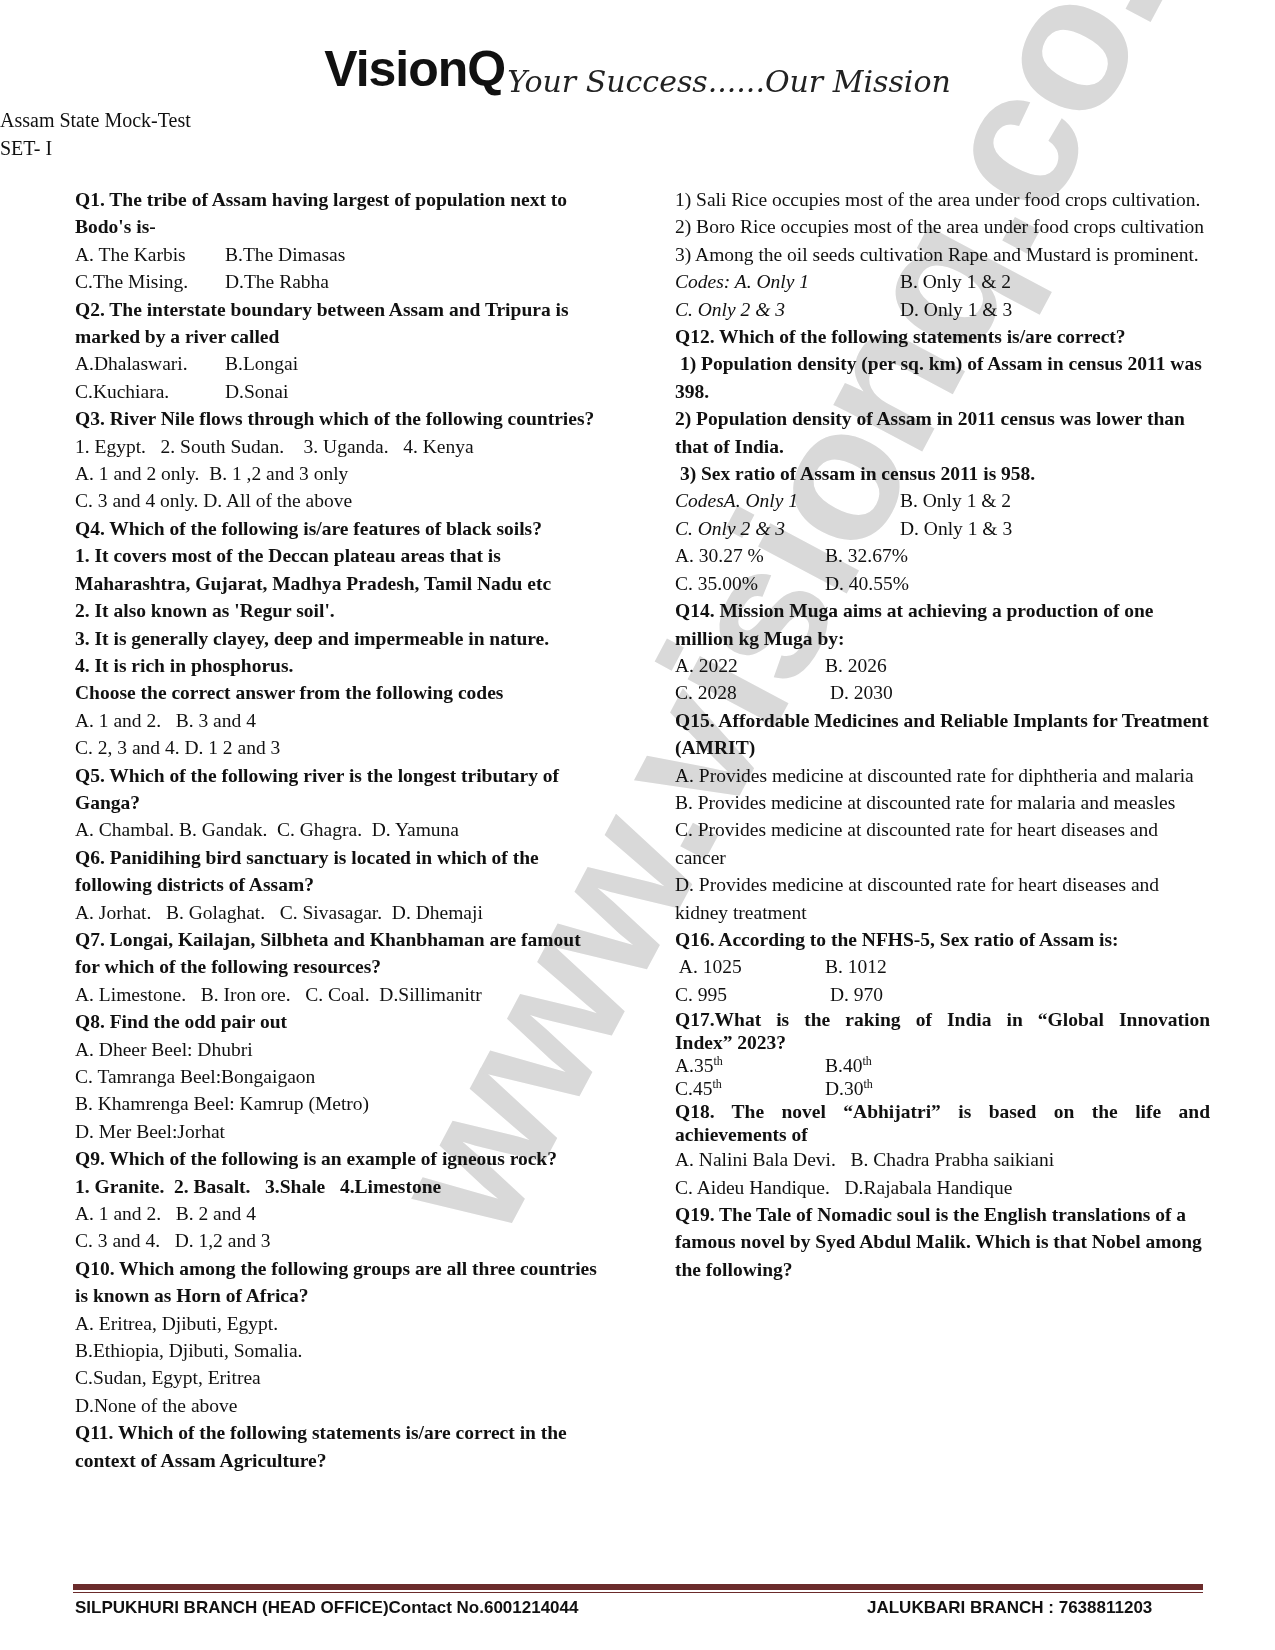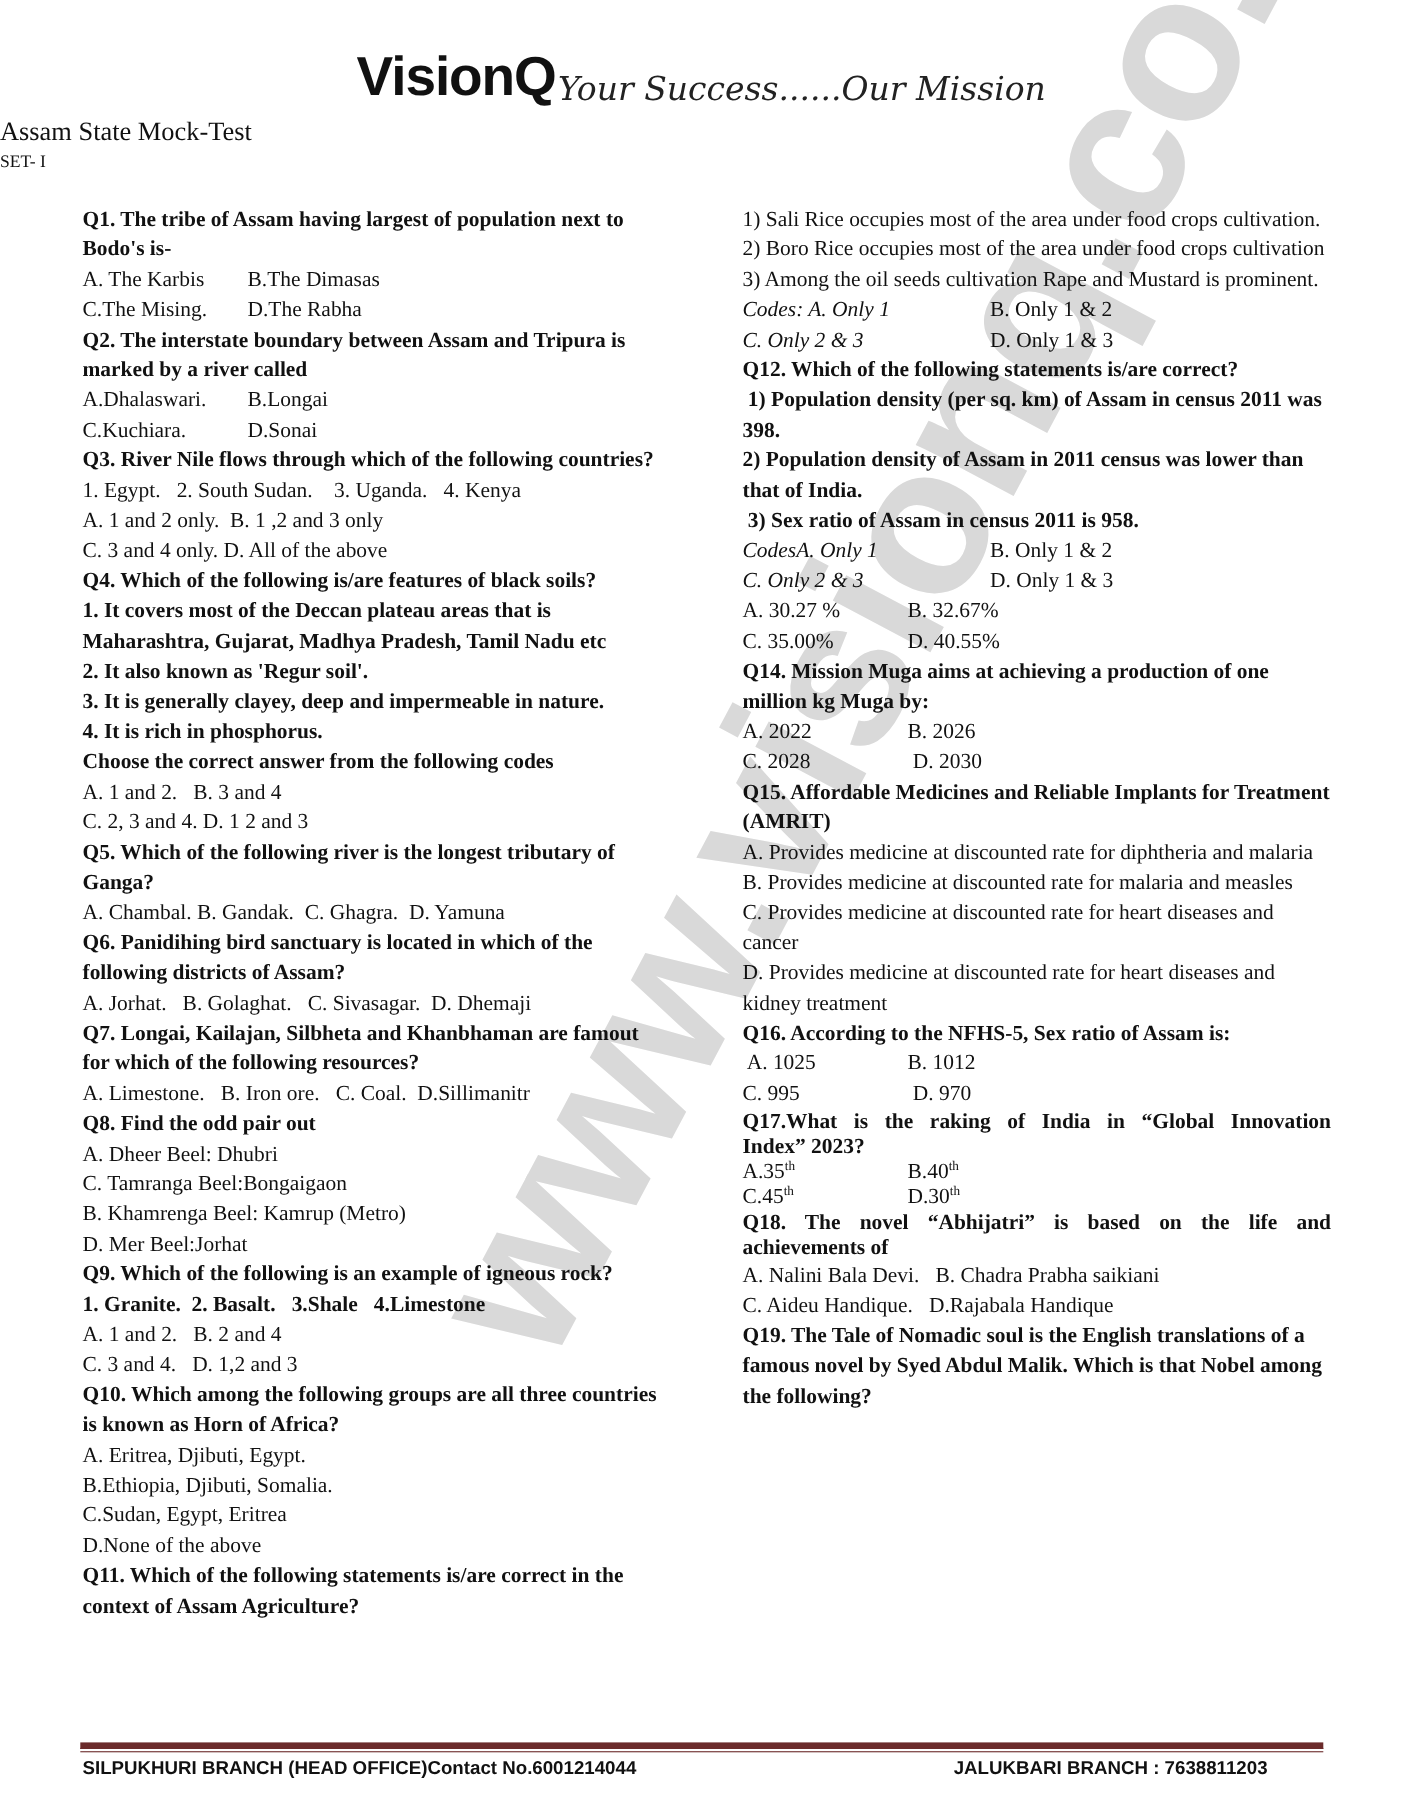--- a/index.html
+++ b/index.html
@@ -2,22 +2,22 @@
 <html><head>
 <meta charset="utf-8">
 <style>
   html,body{margin:0;padding:0;background:#fff;}
   body{width:1275px;height:1650px;position:relative;overflow:hidden;font-family:"Liberation Serif","DejaVu Serif",serif;color:#111;}
   .watermark{position:absolute;left:150px;top:620px;width:1100px;text-align:center;transform:rotate(-62deg);transform-origin:center;font-family:"Liberation Sans","DejaVu Sans",sans-serif;font-weight:bold;font-size:190px;color:#d9d9d9;letter-spacing:-4px;z-index:0;white-space:nowrap;}
   .header{position:absolute;top:40px;left:0;width:1275px;text-align:left;z-index:1;}
   .brand-row{display:flex;justify-content:center;align-items:flex-end;}
   .brand{font-family:"Liberation Sans","DejaVu Sans",sans-serif;font-weight:bold;font-size:50px;letter-spacing:-1px;line-height:58px;}
   .tagline{font-family:"DejaVu Serif","Liberation Serif",serif;font-style:italic;font-size:30px;line-height:40px;margin-left:2px;margin-bottom:-4px;color:#222;font-weight:normal;}
-  .subtitle{font-size:24px;line-height:28px;margin-top:8px;}
-  .set{font-size:16px;line-height:28px;}
+  .subtitle{font-size:20px;line-height:28px;margin-top:8px;}
+  .set{font-size:20px;line-height:28px;}
   .col{position:absolute;top:186px;z-index:1;font-size:19.5px;line-height:27.4px;}
   .col-left{left:75px;width:530px;}
   .col-right{left:675px;width:535px;}
   .q{font-weight:bold;}
   .stmt-bold{font-weight:bold;}
   .row2{display:flex;}
   .row2 .a{width:225px;}
   .row2.wide .a{width:225px;font-style:italic;}
   .row2.mid .a{width:150px;}
   .justify{text-align:justify;text-align-last:justify;}

